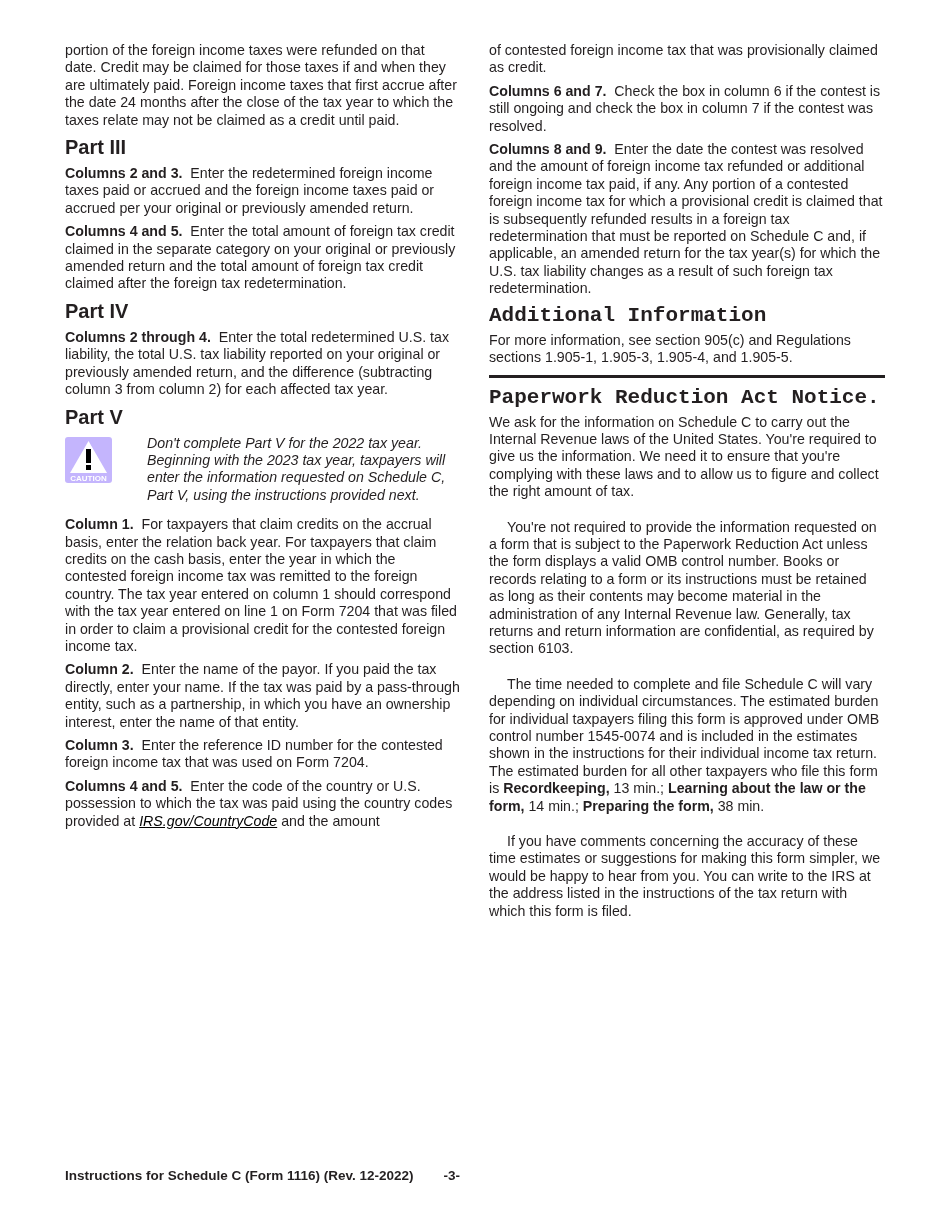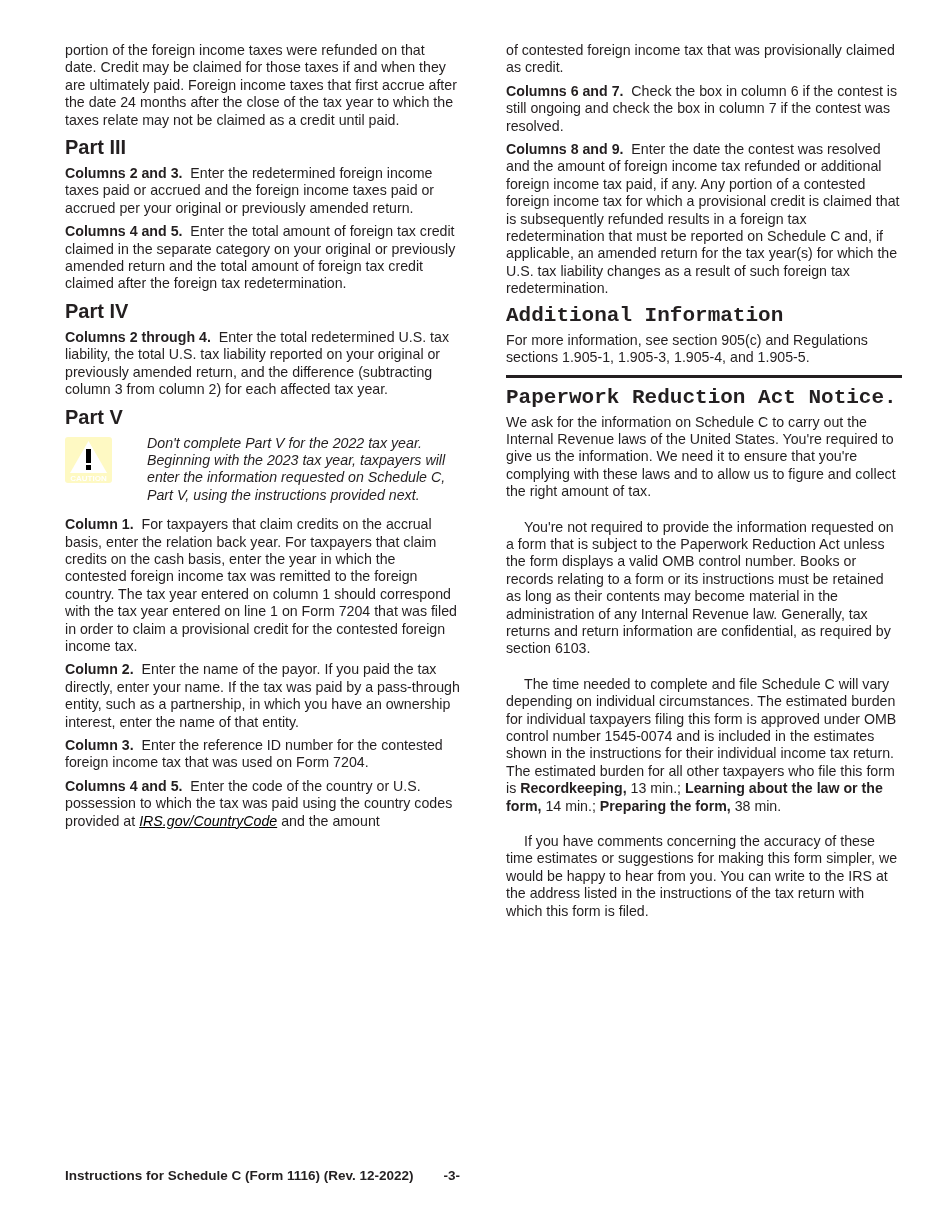--- a/index.html
+++ b/index.html
@@ -2,31 +2,31 @@
 <html><head>
 <meta charset="utf-8">
 <style>
   html, body { margin: 0; padding: 0; background: #ffffff; }
   body {
     width: 950px; height: 1230px; position: relative; overflow: hidden;
     font-family: "Liberation Sans", sans-serif; color: #231f20;
   }
   .col { position: absolute; top: 42px; }
   .col-left { left: 65px; width: 395px; }
-  .col-right { left: 506px; width: 396px; }
+  .col-right { left: 489px; width: 396px; }
   p { margin: 0 0 6px 0; font-size: 14.2px; line-height: 17.4px; }
   .lead { font-weight: bold; }
   h2.part { font-size: 20px; font-weight: bold; margin: 4px 0 6px 0; line-height: 24px; }
   h2.section { font-size: 21px; font-weight: bold; margin: 4px 0 4px 0; line-height: 24px; font-family: Liberation Mono, monospace; }
   .rule { height: 3px; background: #231f20; margin: 8px 0 8px 0; }
   .indent { text-indent: 18px; margin-top: 18px; }
   .caution { position: relative; margin: 4px 0 12px 0; }
   .caution-icon {
     position: absolute; left: 0; top: 2px; width: 47px; height: 46px;
-    background: #fef9c3; border-radius: 3px;
+    background: #c4b5fd; border-radius: 3px;
   }
   .caution-icon svg { display: block; }
   .caution-text { font-style: italic; font-size: 14.2px; line-height: 17.4px; margin: 0; }
   .caution-text .first { display: block; padding-left: 82px; }
   a.link { color: #000000; font-style: italic; text-decoration: underline; }
   .footer {
     position: absolute; left: 65px; top: 1168px; font-size: 13.5px; font-weight: bold;
   }
   .footer .page { margin-left: 30px; }
 </style>

